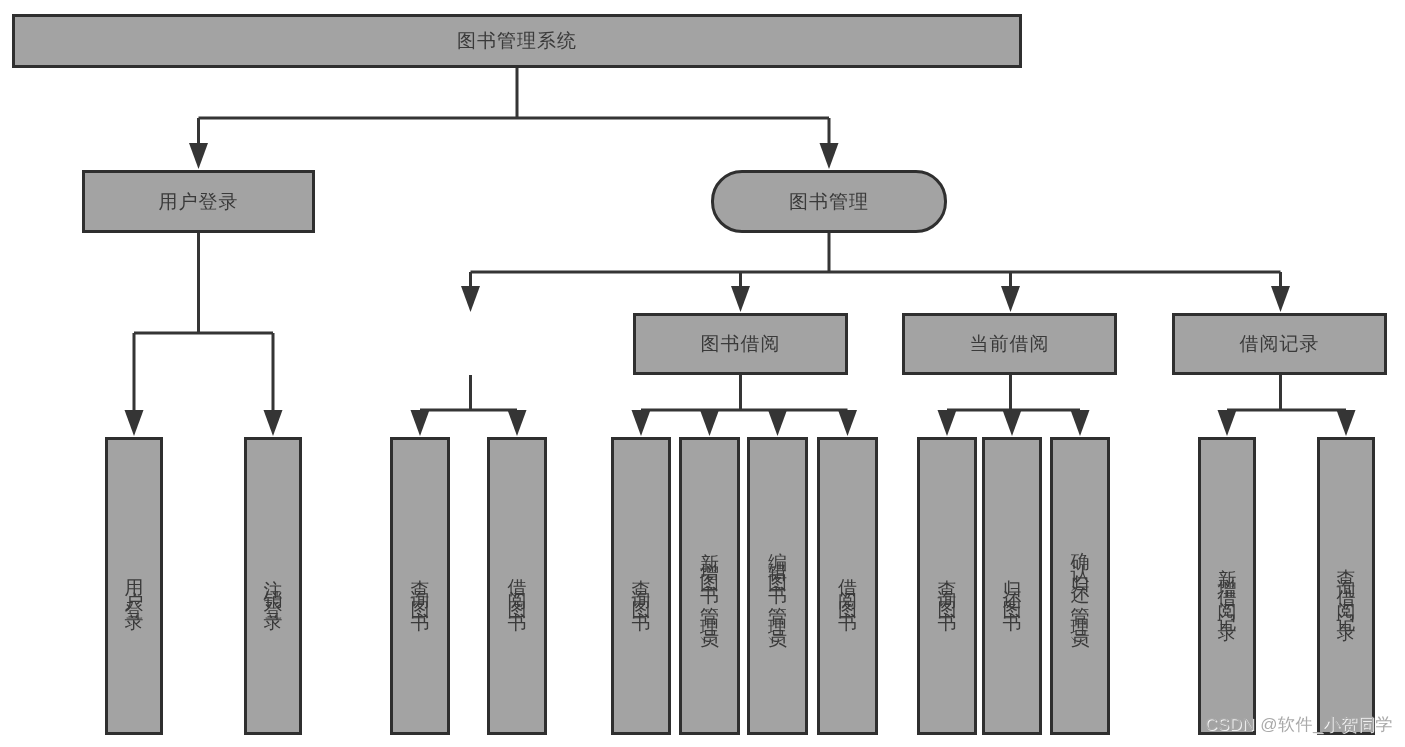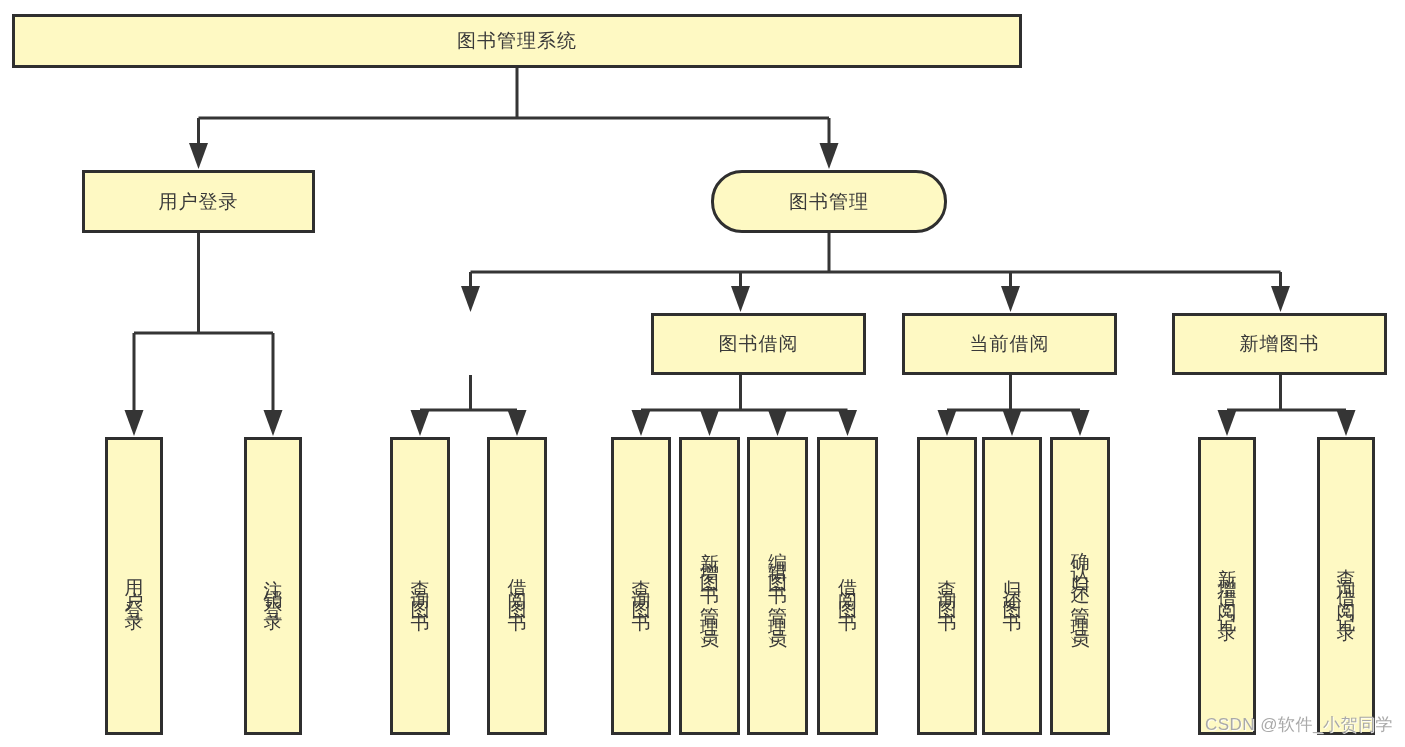--- a/index.html
+++ b/index.html
@@ -16,21 +16,21 @@
     left: 0; top: 0;
     width: 1405px; height: 747px;
     pointer-events: none;
   }
   .wires path { stroke: #353535; stroke-width: 3; fill: none; }
   .wires polygon { fill: #353535; stroke: none; }
   .box {
     position: absolute;
     box-sizing: border-box;
     border: 3px solid #2f2f2f;
-    background: #fef9c3;
+    background: #a3a3a3;
     display: flex;
     align-items: center;
     justify-content: center;
     color: #3a3a3a;
   }
   .h-label {
     font-size: 19px;
     letter-spacing: 1px;
     white-space: nowrap;
   }
@@ -114,28 +114,28 @@
     <span class="h-label">图书管理系统</span>
   </div>
 
   <div class="box lvl2" style="left:82px; width:233px;">
     <span class="h-label">用户登录</span>
   </div>
   <div class="box lvl2" style="left:711px; width:236px;border-radius:31px;">
     <span class="h-label">图书管理</span>
   </div>
 
-  <div class="box lvl3" style="left:651px;">
+  <div class="box lvl3" style="left:633px;">
     <span class="h-label">图书借阅</span>
   </div>
   <div class="box lvl3" style="left:902px;">
     <span class="h-label">当前借阅</span>
   </div>
   <div class="box lvl3" style="left:1172px;">
-    <span class="h-label">新增图书</span>
+    <span class="h-label">借阅记录</span>
   </div>
 
   <div class="box leaf" style="left:105px; width:58px;">
     <span class="v-label">用户登录</span>
   </div>
   <div class="box leaf" style="left:244px; width:58px;">
     <span class="v-label">注销登录</span>
   </div>
 
   <div class="box leaf" style="left:390px; width:60px;">

